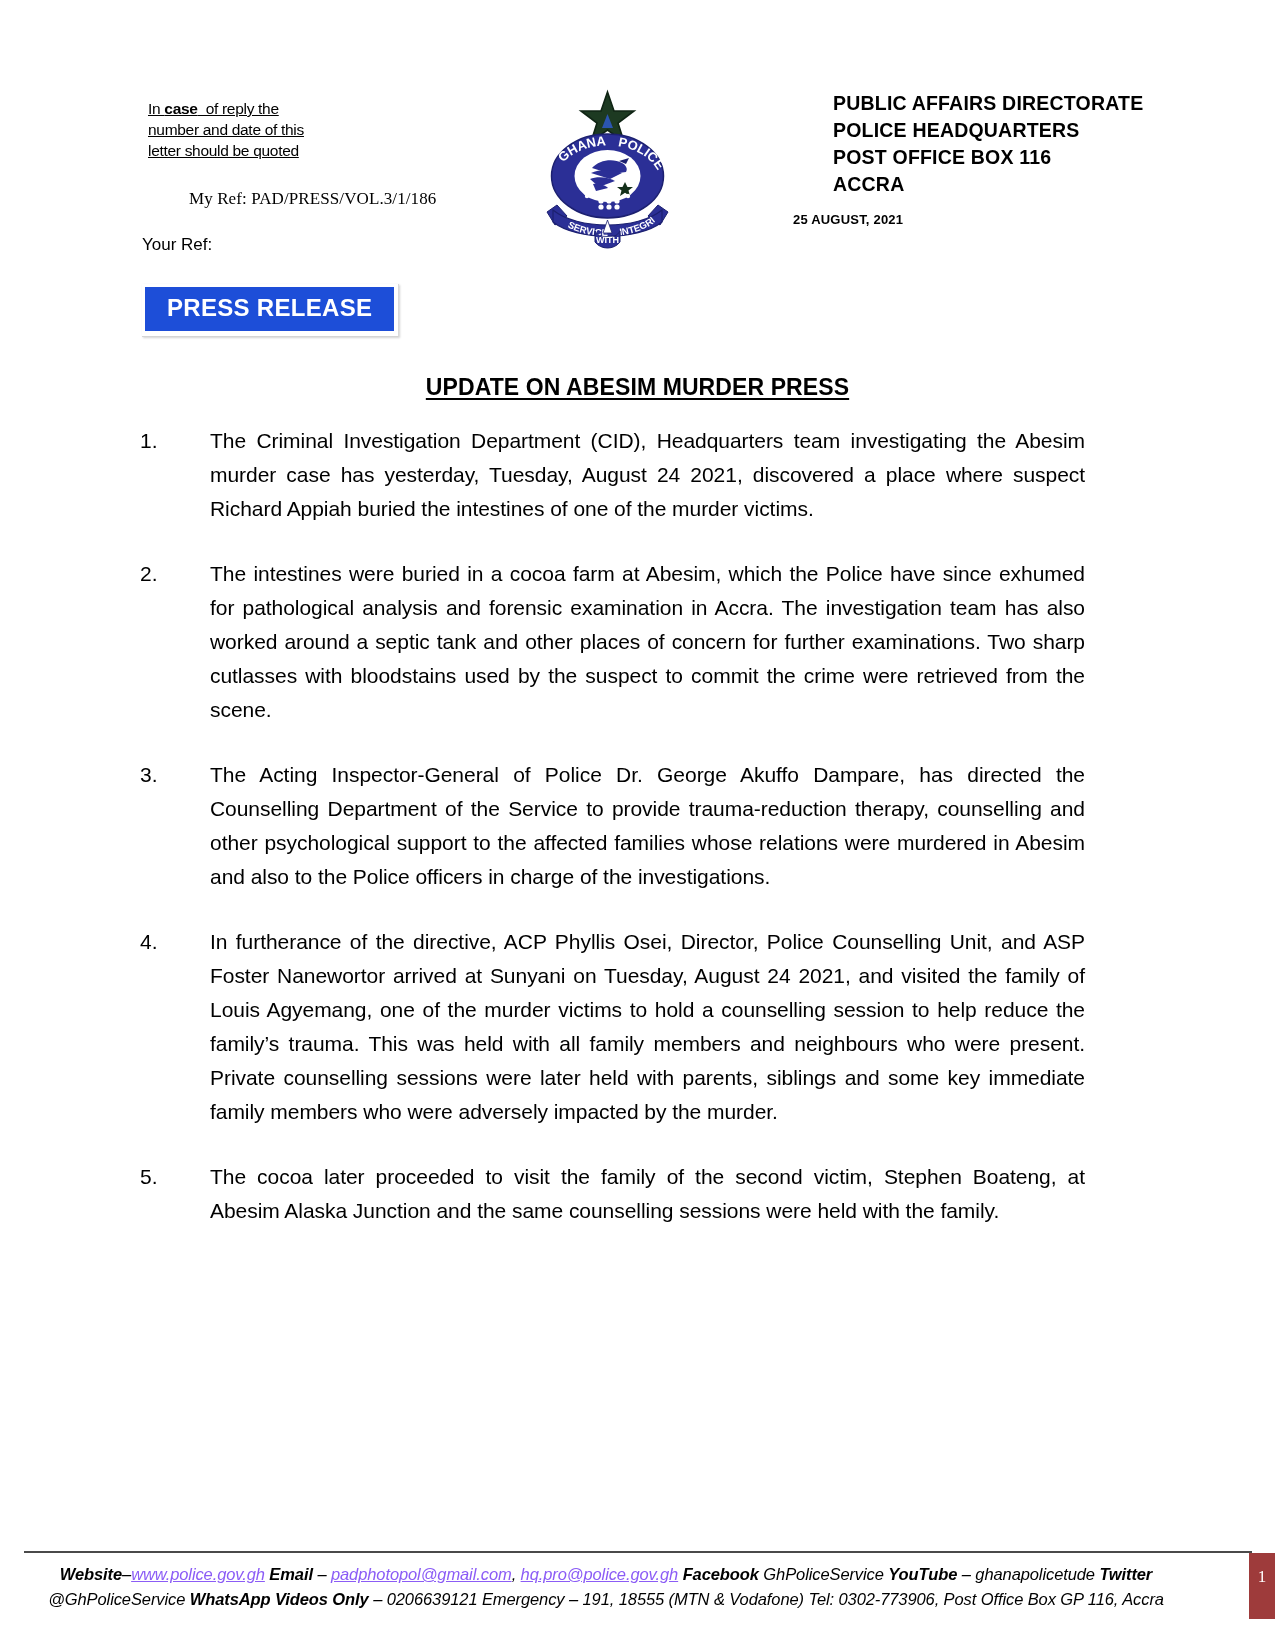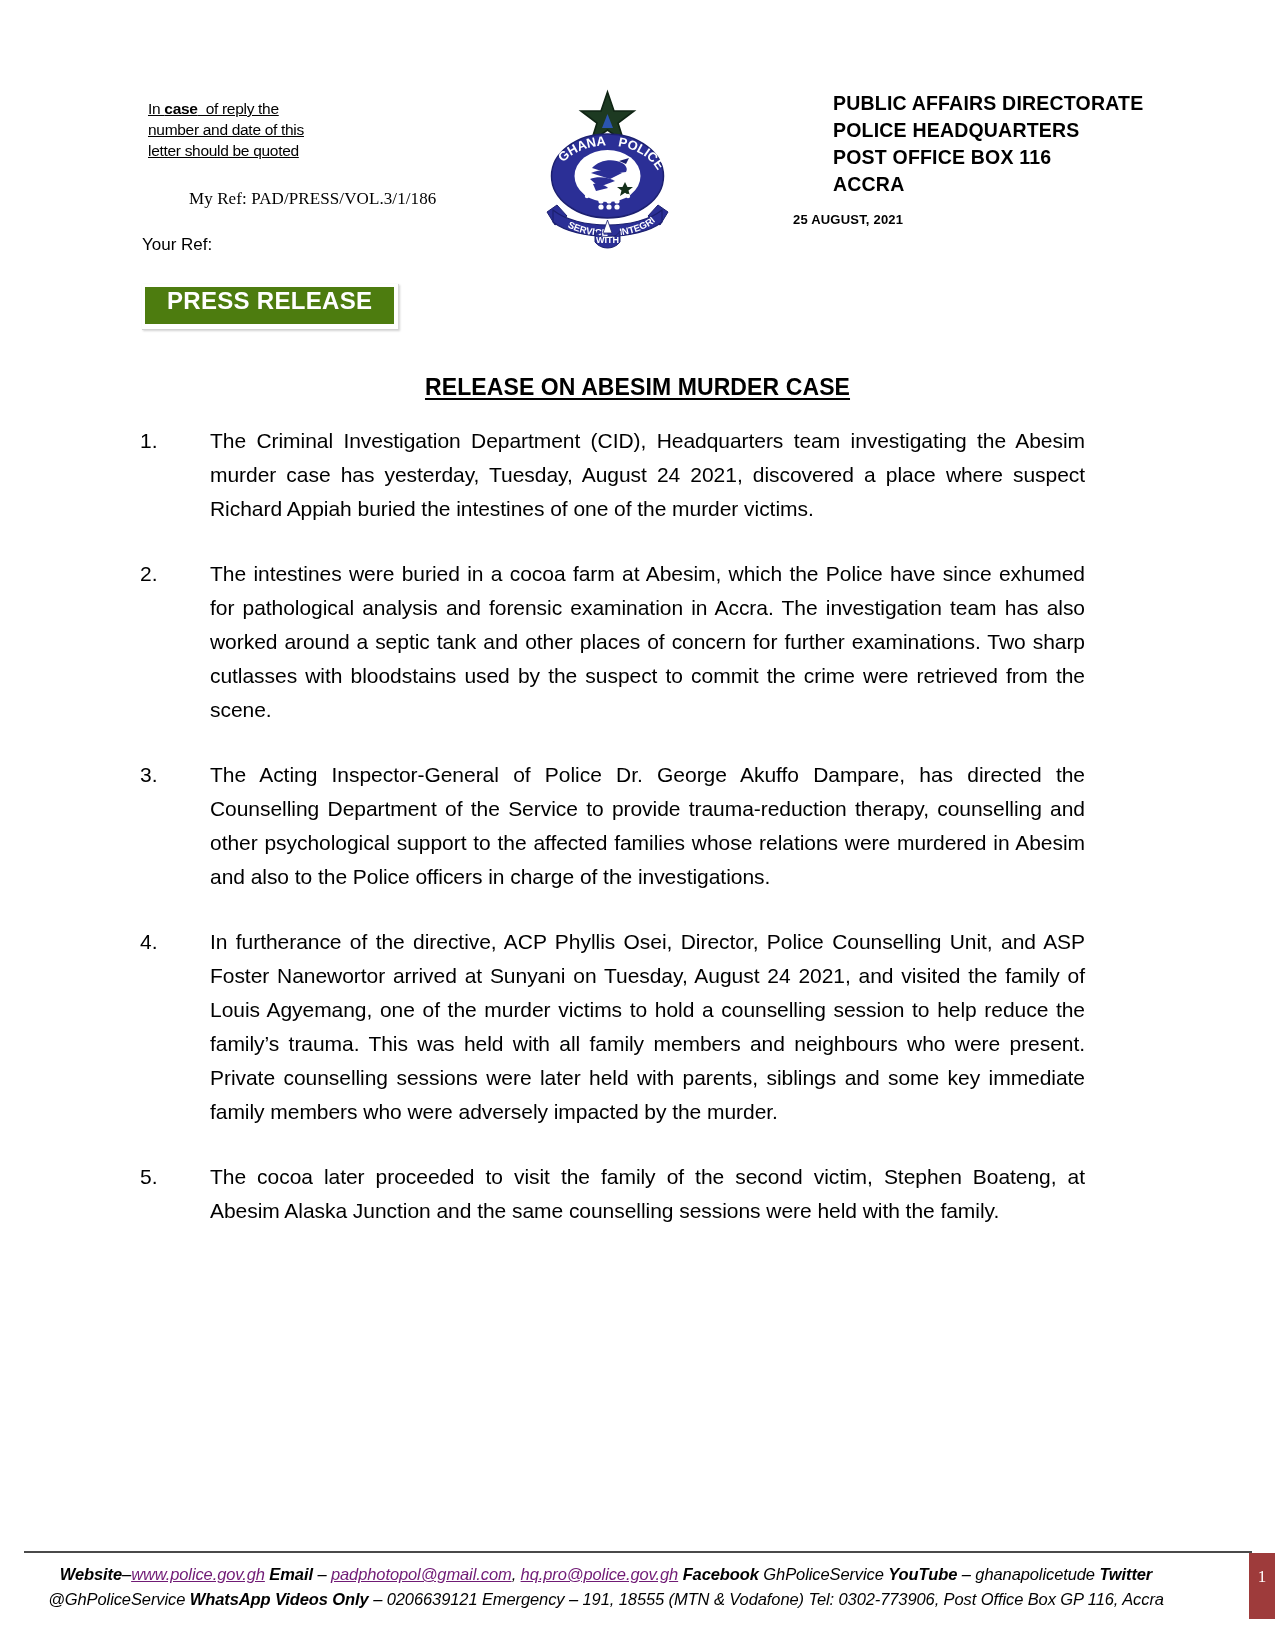--- a/index.html
+++ b/index.html
@@ -104,27 +104,27 @@
     left: 142px;
     top: 284px;
     padding: 3px 4px 5px 3px;
     background: #ffffff;
     border-right: 1px solid #d9d9d9;
     border-bottom: 1px solid #d4d4d4;
     box-shadow: 1px 1px 2px rgba(0,0,0,0.18);
     display: inline-block;
   }
   .badge {
-    background: #4d7c0f;
+    background: #1d4ed8;
     color: #ffffff;
     font-family: "Liberation Sans", sans-serif;
     font-weight: bold;
     font-size: 24px;
     letter-spacing: 0.3px;
-    padding: 0 22px 9px 22px;
+    padding: 7px 22px 9px 22px;
     display: inline-block;
     line-height: 1.15;
   }
 
   
   .doc-title {
     position: absolute;
     top: 374px;
     left: 0;
     width: 1275px;
@@ -183,21 +183,21 @@
     width: 1160px;
     text-align: center;
     font-family: "Liberation Sans", sans-serif;
     font-style: italic;
     font-size: 16.5px;
     line-height: 25px;
     letter-spacing: -0.1px;
   }
   .footer b { font-weight: bold; }
   .footer .lnk {
-    color: #701a75;
+    color: #8b5cf6;
     text-decoration: underline;
   }
   .page-number-box {
     position: absolute;
     right: 0px;
     top: 1553px;
     width: 26px;
     height: 66px;
     background: #9e3b3b;
     color: #ffffff;
@@ -291,21 +291,21 @@
       <div>ACCRA</div>
     </div>
     <div class="date">25 AUGUST, 2021</div>
   </div>
 
   <div class="badge-shell">
     <div class="badge">PRESS RELEASE</div>
   </div>
 
   <div class="doc-title">
-    <span>RELEASE ON ABESIM MURDER CASE</span>
+    <span>UPDATE ON ABESIM MURDER PRESS</span>
   </div>
 
   <div class="body">
 
     <div class="para">
       <div class="para-num">1.</div>
       <div class="para-text">The Criminal Investigation Department (CID), Headquarters team investigating the Abesim murder case has yesterday, Tuesday, August 24 2021, discovered a place where suspect Richard Appiah buried the intestines of one of the murder victims.</div>
     </div>
 
     <div class="para">

